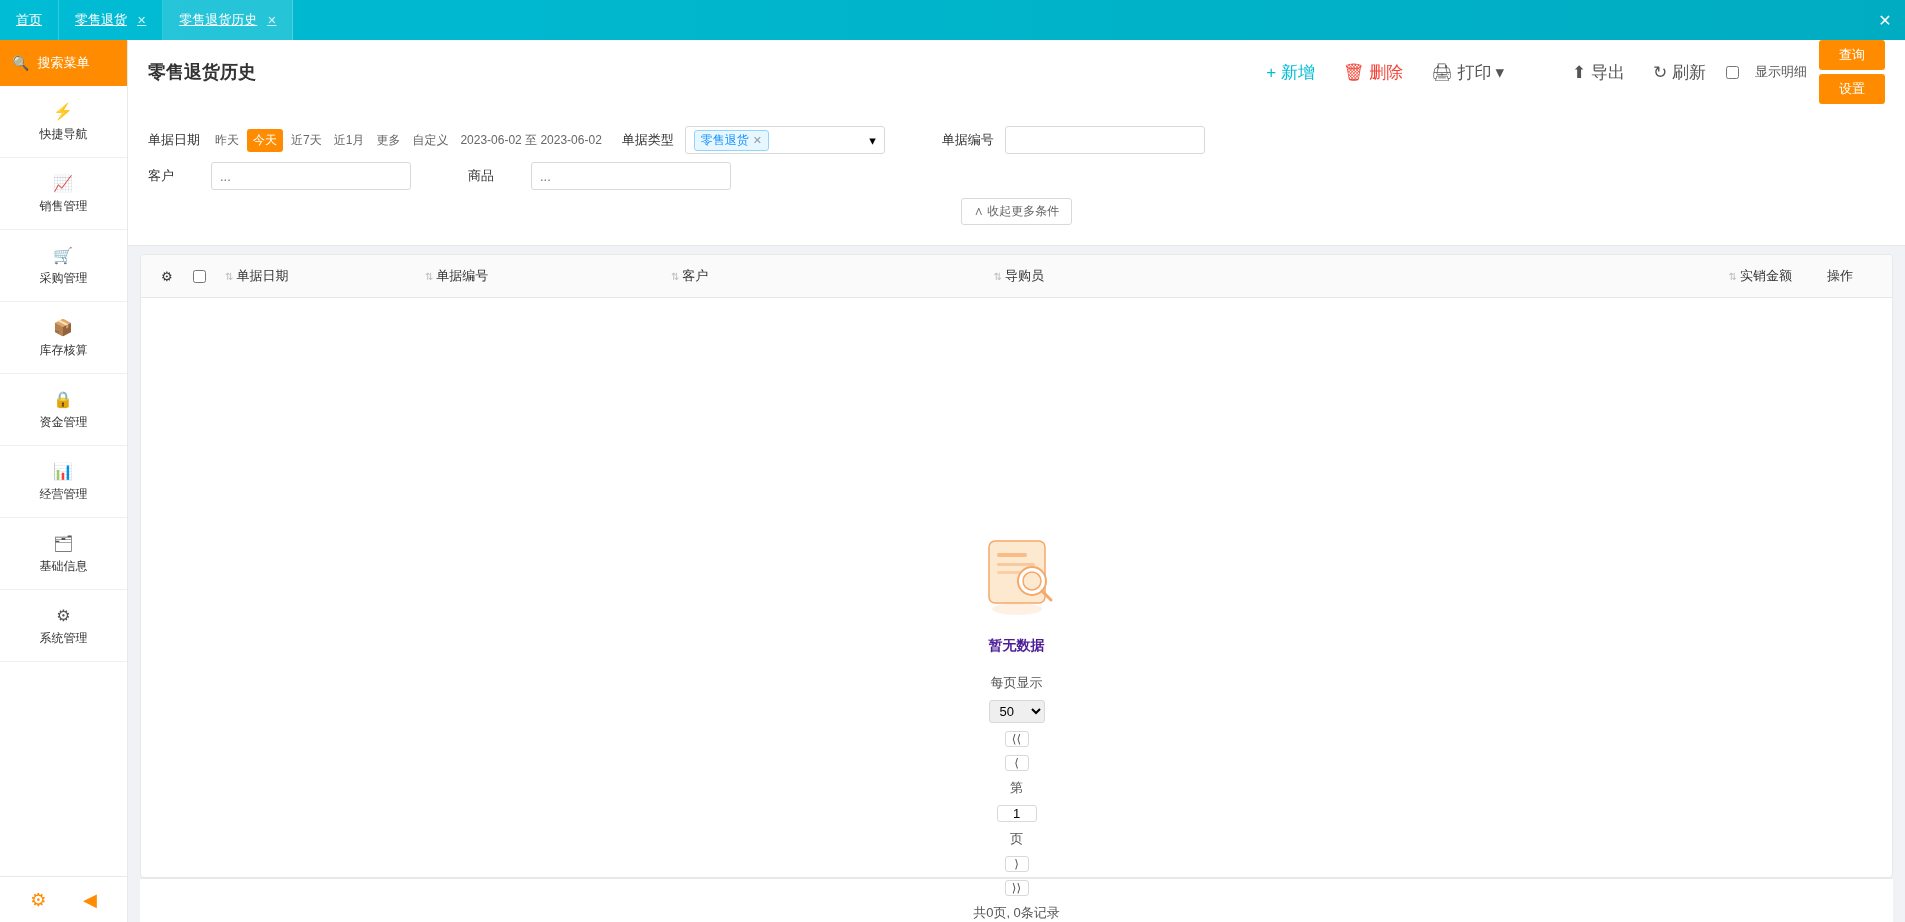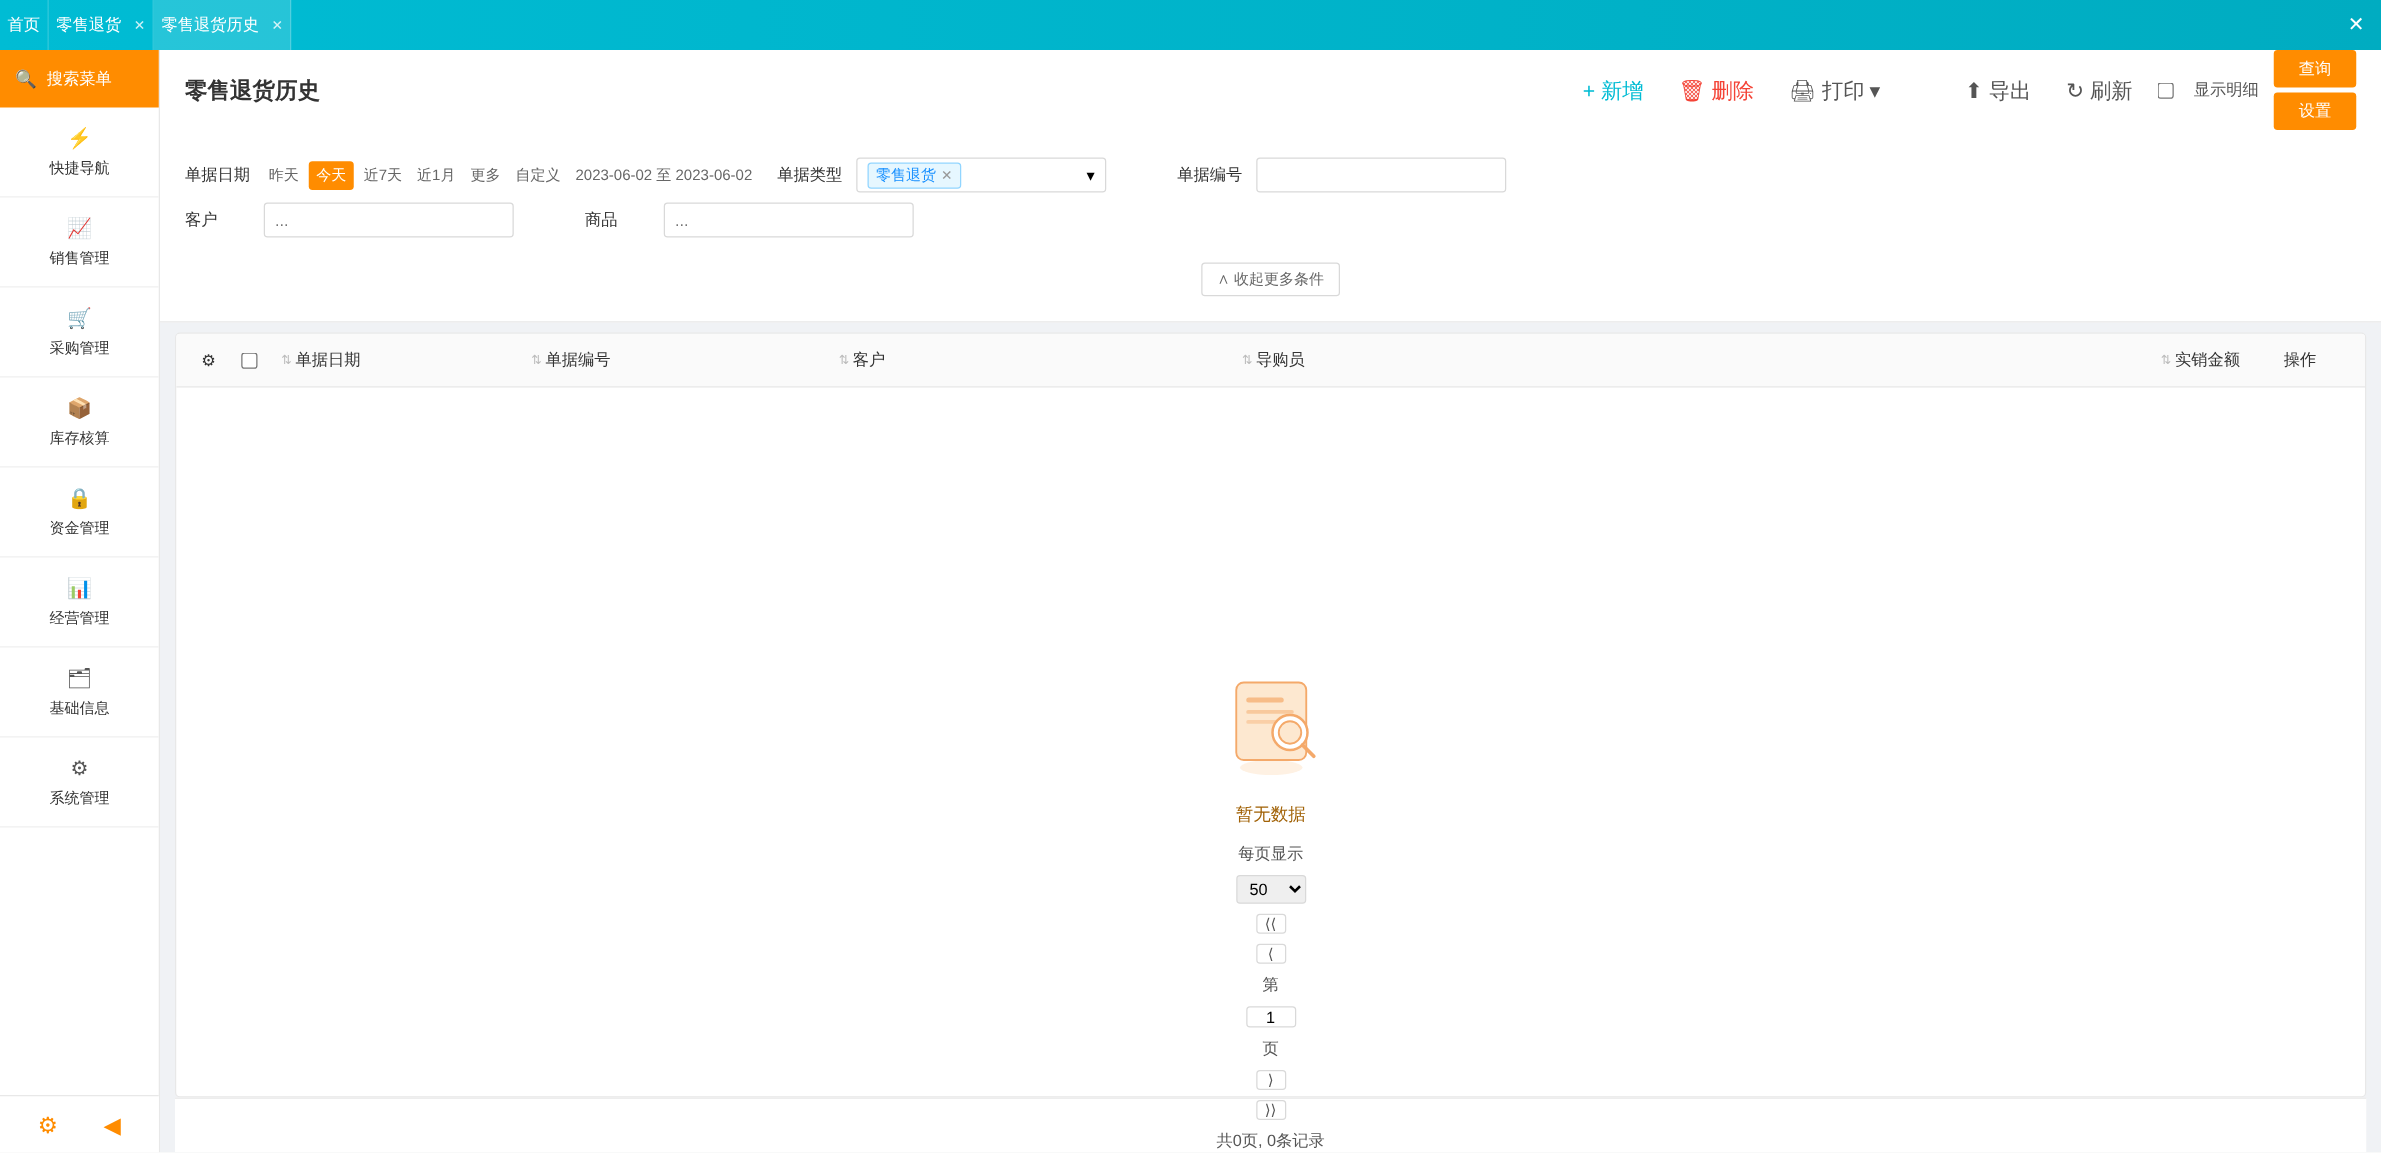--- a/index.html
+++ b/index.html
@@ -16,27 +16,28 @@
     }
     .top-bar-tabs {
       display: flex;
       align-items: stretch;
       height: 100%;
       flex: 1;
     }
     .tab-item {
       display: flex;
       align-items: center;
-      padding: 0 6px;
+      padding: 0 16px;
       color: #fff;
       font-size: 13px;
       cursor: pointer;
       gap: 6px;
       height: 100%;
       border-right: 1px solid rgba(255,255,255,0.2);
+      text-decoration: underline;
     }
     .tab-item.active {
       background: rgba(255,255,255,0.15);
     }
     .tab-close {
       font-size: 11px;
       opacity: 0.8;
       cursor: pointer;
       margin-left: 4px;
     }
@@ -340,21 +341,22 @@
     .table-body {
       flex: 1;
       display: flex;
       align-items: center;
       justify-content: center;
       flex-direction: column;
       gap: 12px;
     }
     .empty-text {
       font-size: 14px;
-      color: #a16207;
+      color: #4c1d95;
+      font-weight: bold;
     }
 
     
     .pagination-bar {
       height: 44px;
       background: #fff;
       border-top: 1px solid #e8e8e8;
       display: flex;
       align-items: center;
       justify-content: flex-end;
@@ -542,21 +544,21 @@
           <div class="filter-item">
             <span class="filter-label">客户</span>
             <input class="filter-input" type="text" placeholder="..." style="">
           </div>
           <div class="filter-item">
             <span class="filter-label">商品</span>
             <input class="filter-input" type="text" placeholder="..." style="">
           </div>
         </div>
 
-        <div style="display:flex; justify-content:center; margin-top:20px;align-items:flex-end;">
+        <div style="display:flex; justify-content:center; margin-top:8px;align-items:flex-end;">
           <div class="collapse-btn">
             <span>∧ 收起更多条件</span>
           </div>
         </div>
       </div>
     </div>
 
     <div class="table-section">
 
       <div class="table-header">

